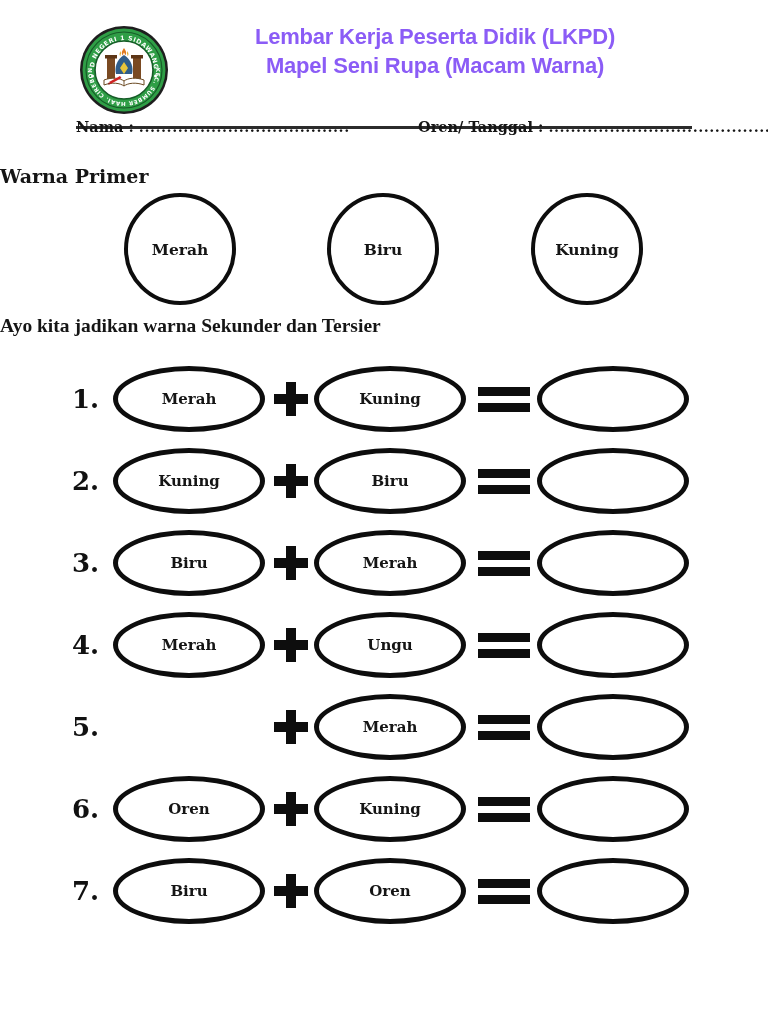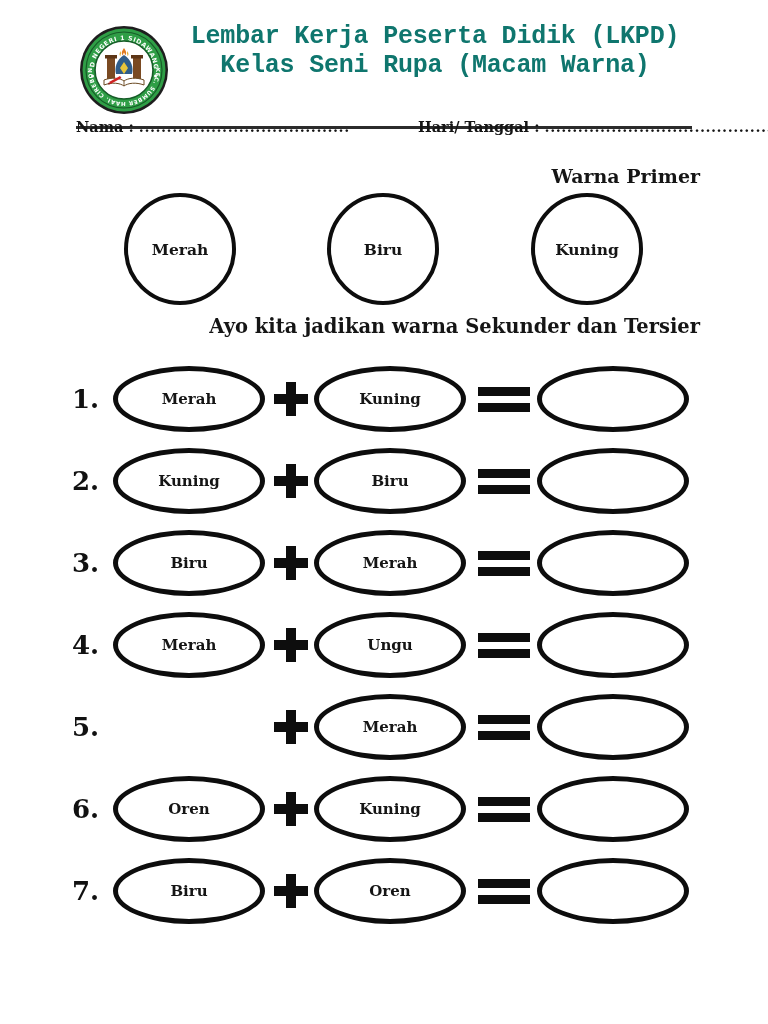--- a/index.html
+++ b/index.html
@@ -38,26 +38,26 @@
     height: 92px;
   }
   .title-block {
     position: absolute;
     left: 170px;
     top: 0px;
     width: 530px;
     text-align: center;
   }
   .title-line {
-    font-family: Liberation Mono, monospace;
-    font-weight: bold;
-    font-size: 25px;
+    font-family: Liberation Sans, sans-serif;
+    font-weight: bold;
+    font-size: 22px;
     line-height: 29px;
     letter-spacing: -0.2px;
-    color: #0f766e;
+    color: #8b5cf6;
     white-space: nowrap;
   }
 
   .rule {
     position: absolute;
     left: 76px;
     top: 126px;
     width: 616px;
     height: 3px;
     background: #2b2b2b;
@@ -82,32 +82,33 @@
   .meta-hari { left: 342px; top: 0px; }
   .dots {
     font-weight: bold;
     letter-spacing: 0.5px;
   }
 
   
   .section-title {
     position: absolute;
     width: 700px;
-    text-align: right;
+    text-align: left;
     font-weight: bold;
     color: #151515;
     white-space: nowrap;
   }
   #primer-title {
     top: 165px;
     font-size: 19px;
   }
   #sek-title {
     top: 315px;
     font-size: 19.5px;
+    font-family: Liberation Serif, serif;
   }
 
   .primary-circles {
     position: absolute;
     top: 193px;
     left: 0;
     width: 768px;
     height: 115px;
   }
   .circle {
@@ -261,33 +262,33 @@
         <path d="M26 56 C 34 53 42 54 46 57 C 50 54 58 53 66 56 L 66 61 C 58 58 50 59 46 62 C 42 59 34 58 26 61 Z" fill="#ffffff" stroke="#6b4a22" stroke-width="1"></path>
         <path d="M46 57 L 46 62" stroke="#6b4a22" stroke-width="0.9"></path>
 
         <path d="M31 58 L 42 52 L 43.5 54 L 32.5 60 Z" fill="#cf2222"></path>
         <path d="M30 58.6 L 32.5 60 L 30.6 60.8 Z" fill="#8a1212"></path>
       </svg>
     </div>
 
     <div class="title-block">
       <div class="title-line">Lembar Kerja Peserta Didik (LKPD)</div>
-      <div class="title-line">Kelas Seni Rupa (Macam Warna)</div>
+      <div class="title-line">Mapel Seni Rupa (Macam Warna)</div>
     </div>
   </div>
 
   <div class="rule"></div>
 
   <div class="meta-row">
     <div class="meta-item meta-nama">
       <span>Nama :</span>
       <span class="dots">......................................</span>
     </div>
     <div class="meta-item meta-hari">
-      <span>Hari/ Tanggal :</span>
+      <span>Oren/ Tanggal :</span>
       <span class="dots">.........................................</span>
     </div>
   </div>
 
   <div class="section-title" id="primer-title">Warna Primer</div>
 
   <div class="primary-circles">
     <div class="circle circle-0">
       <span class="clabel">Merah</span>
     </div>

